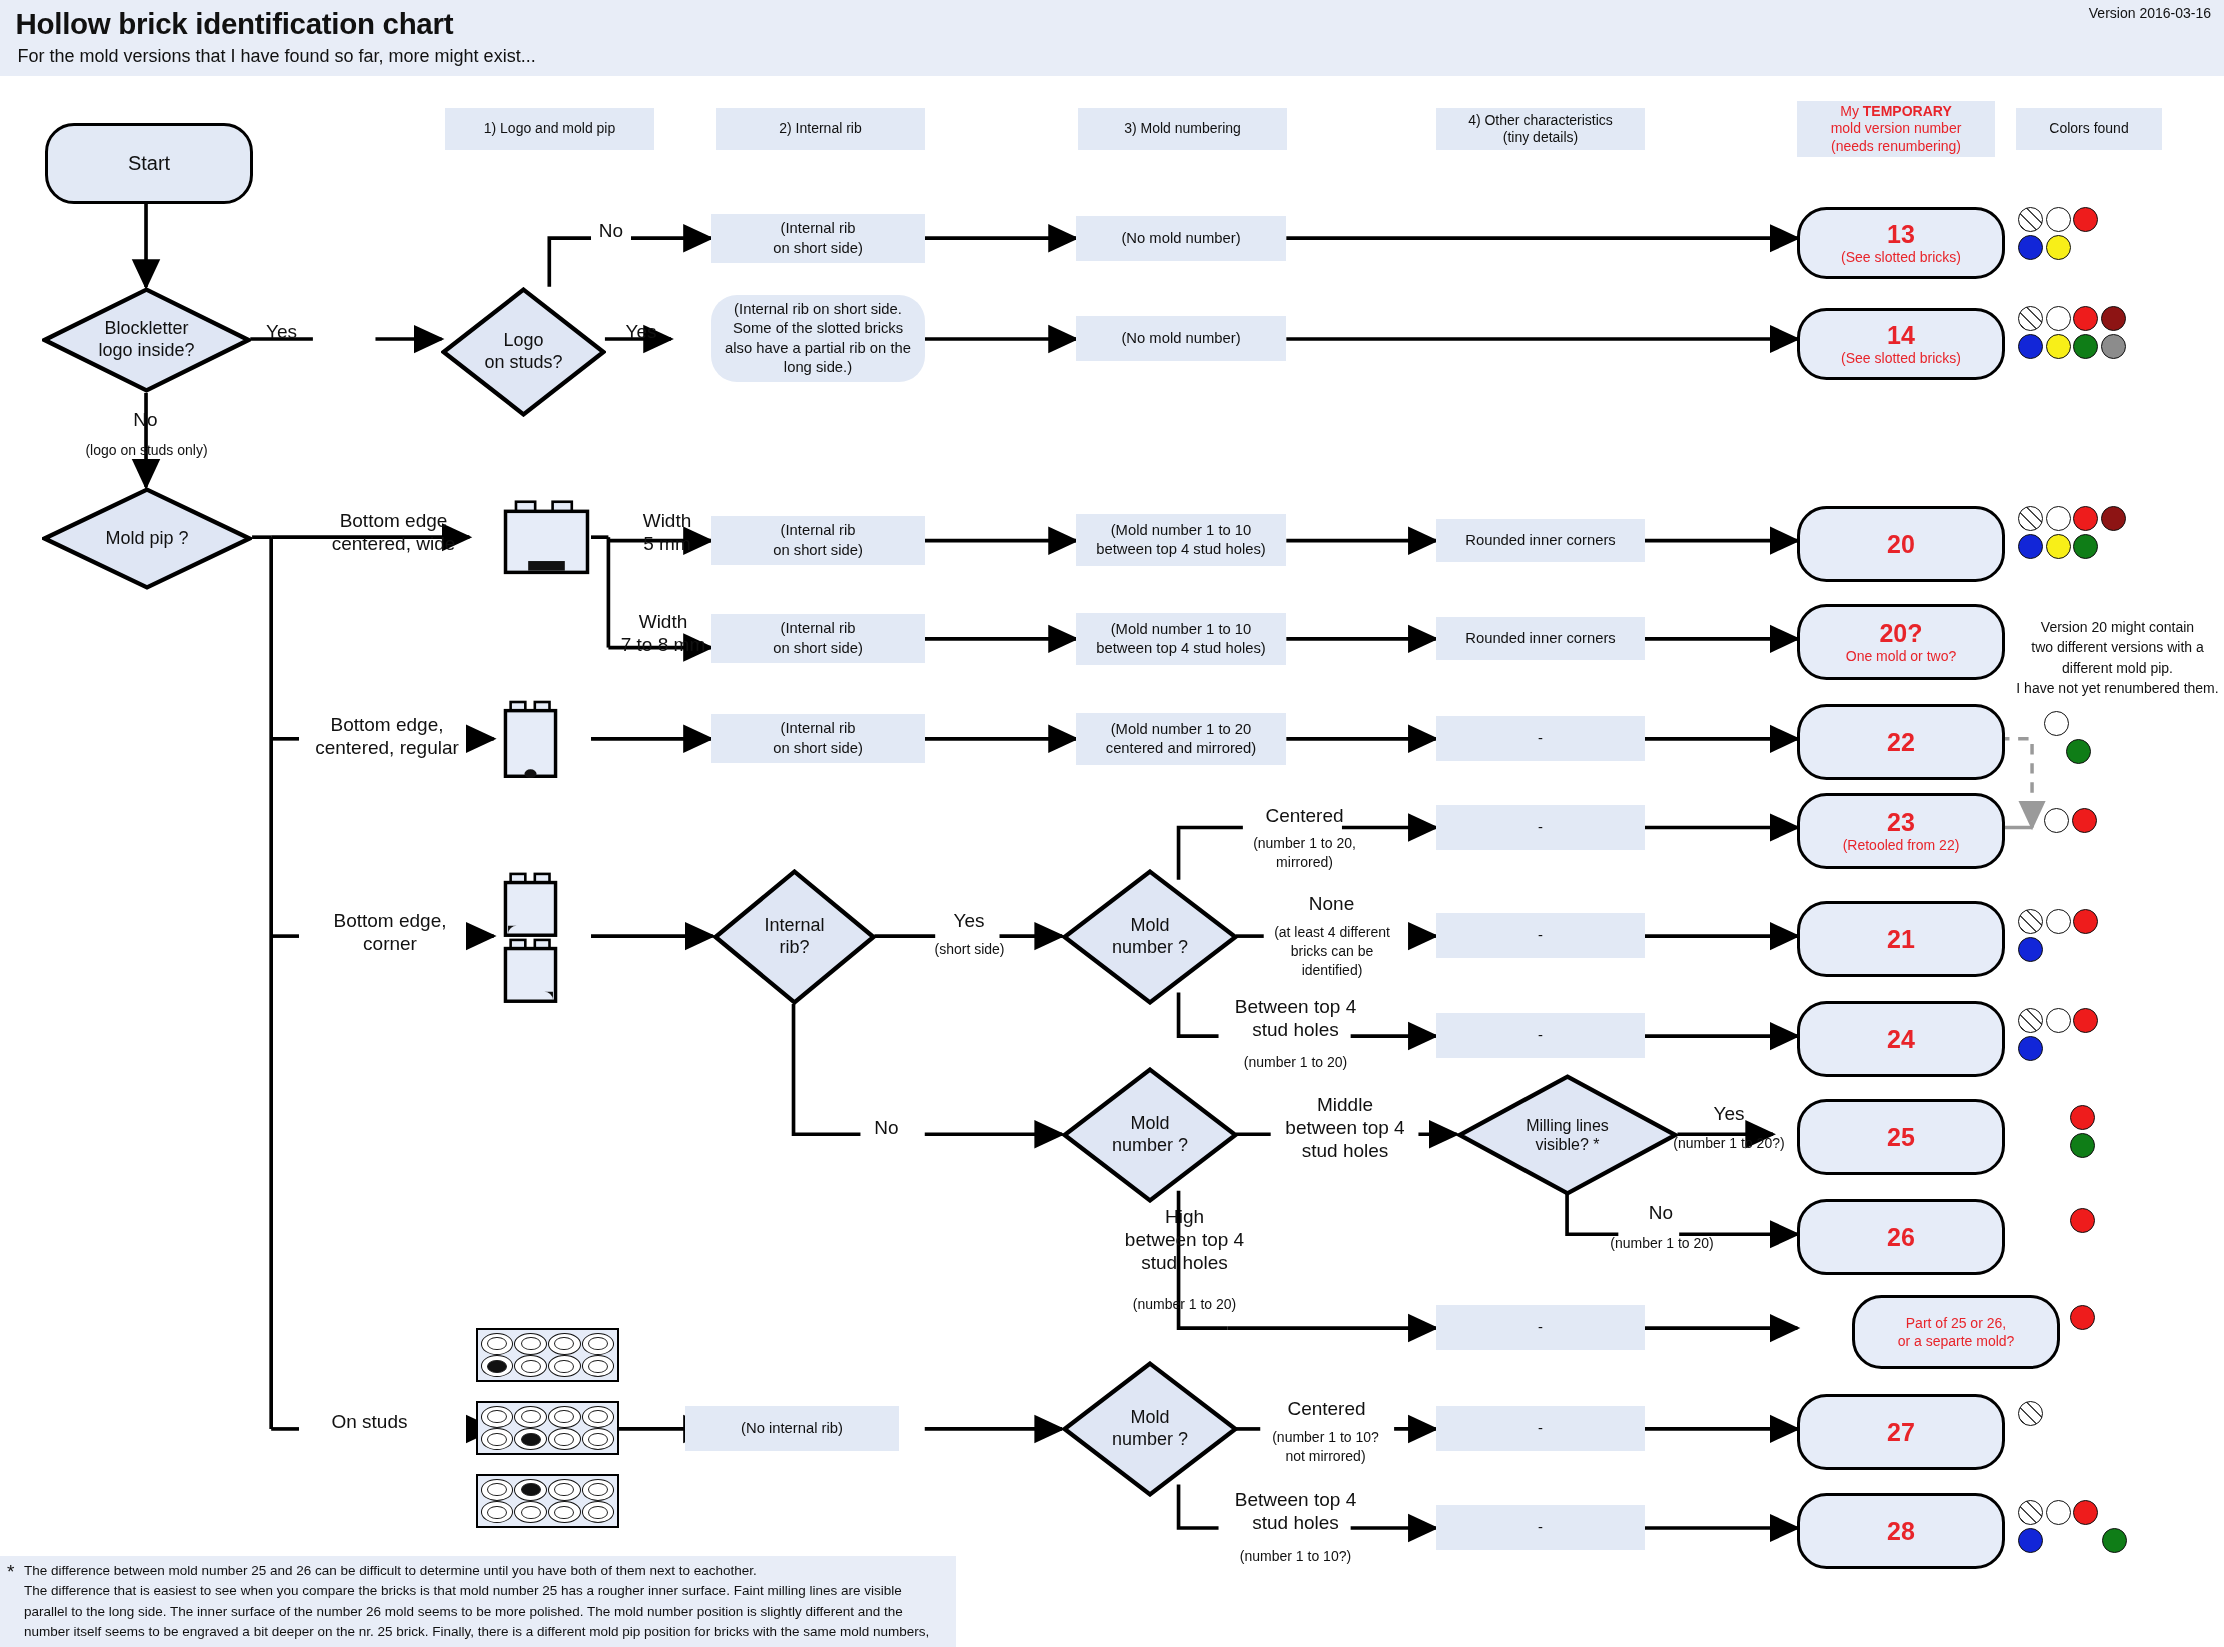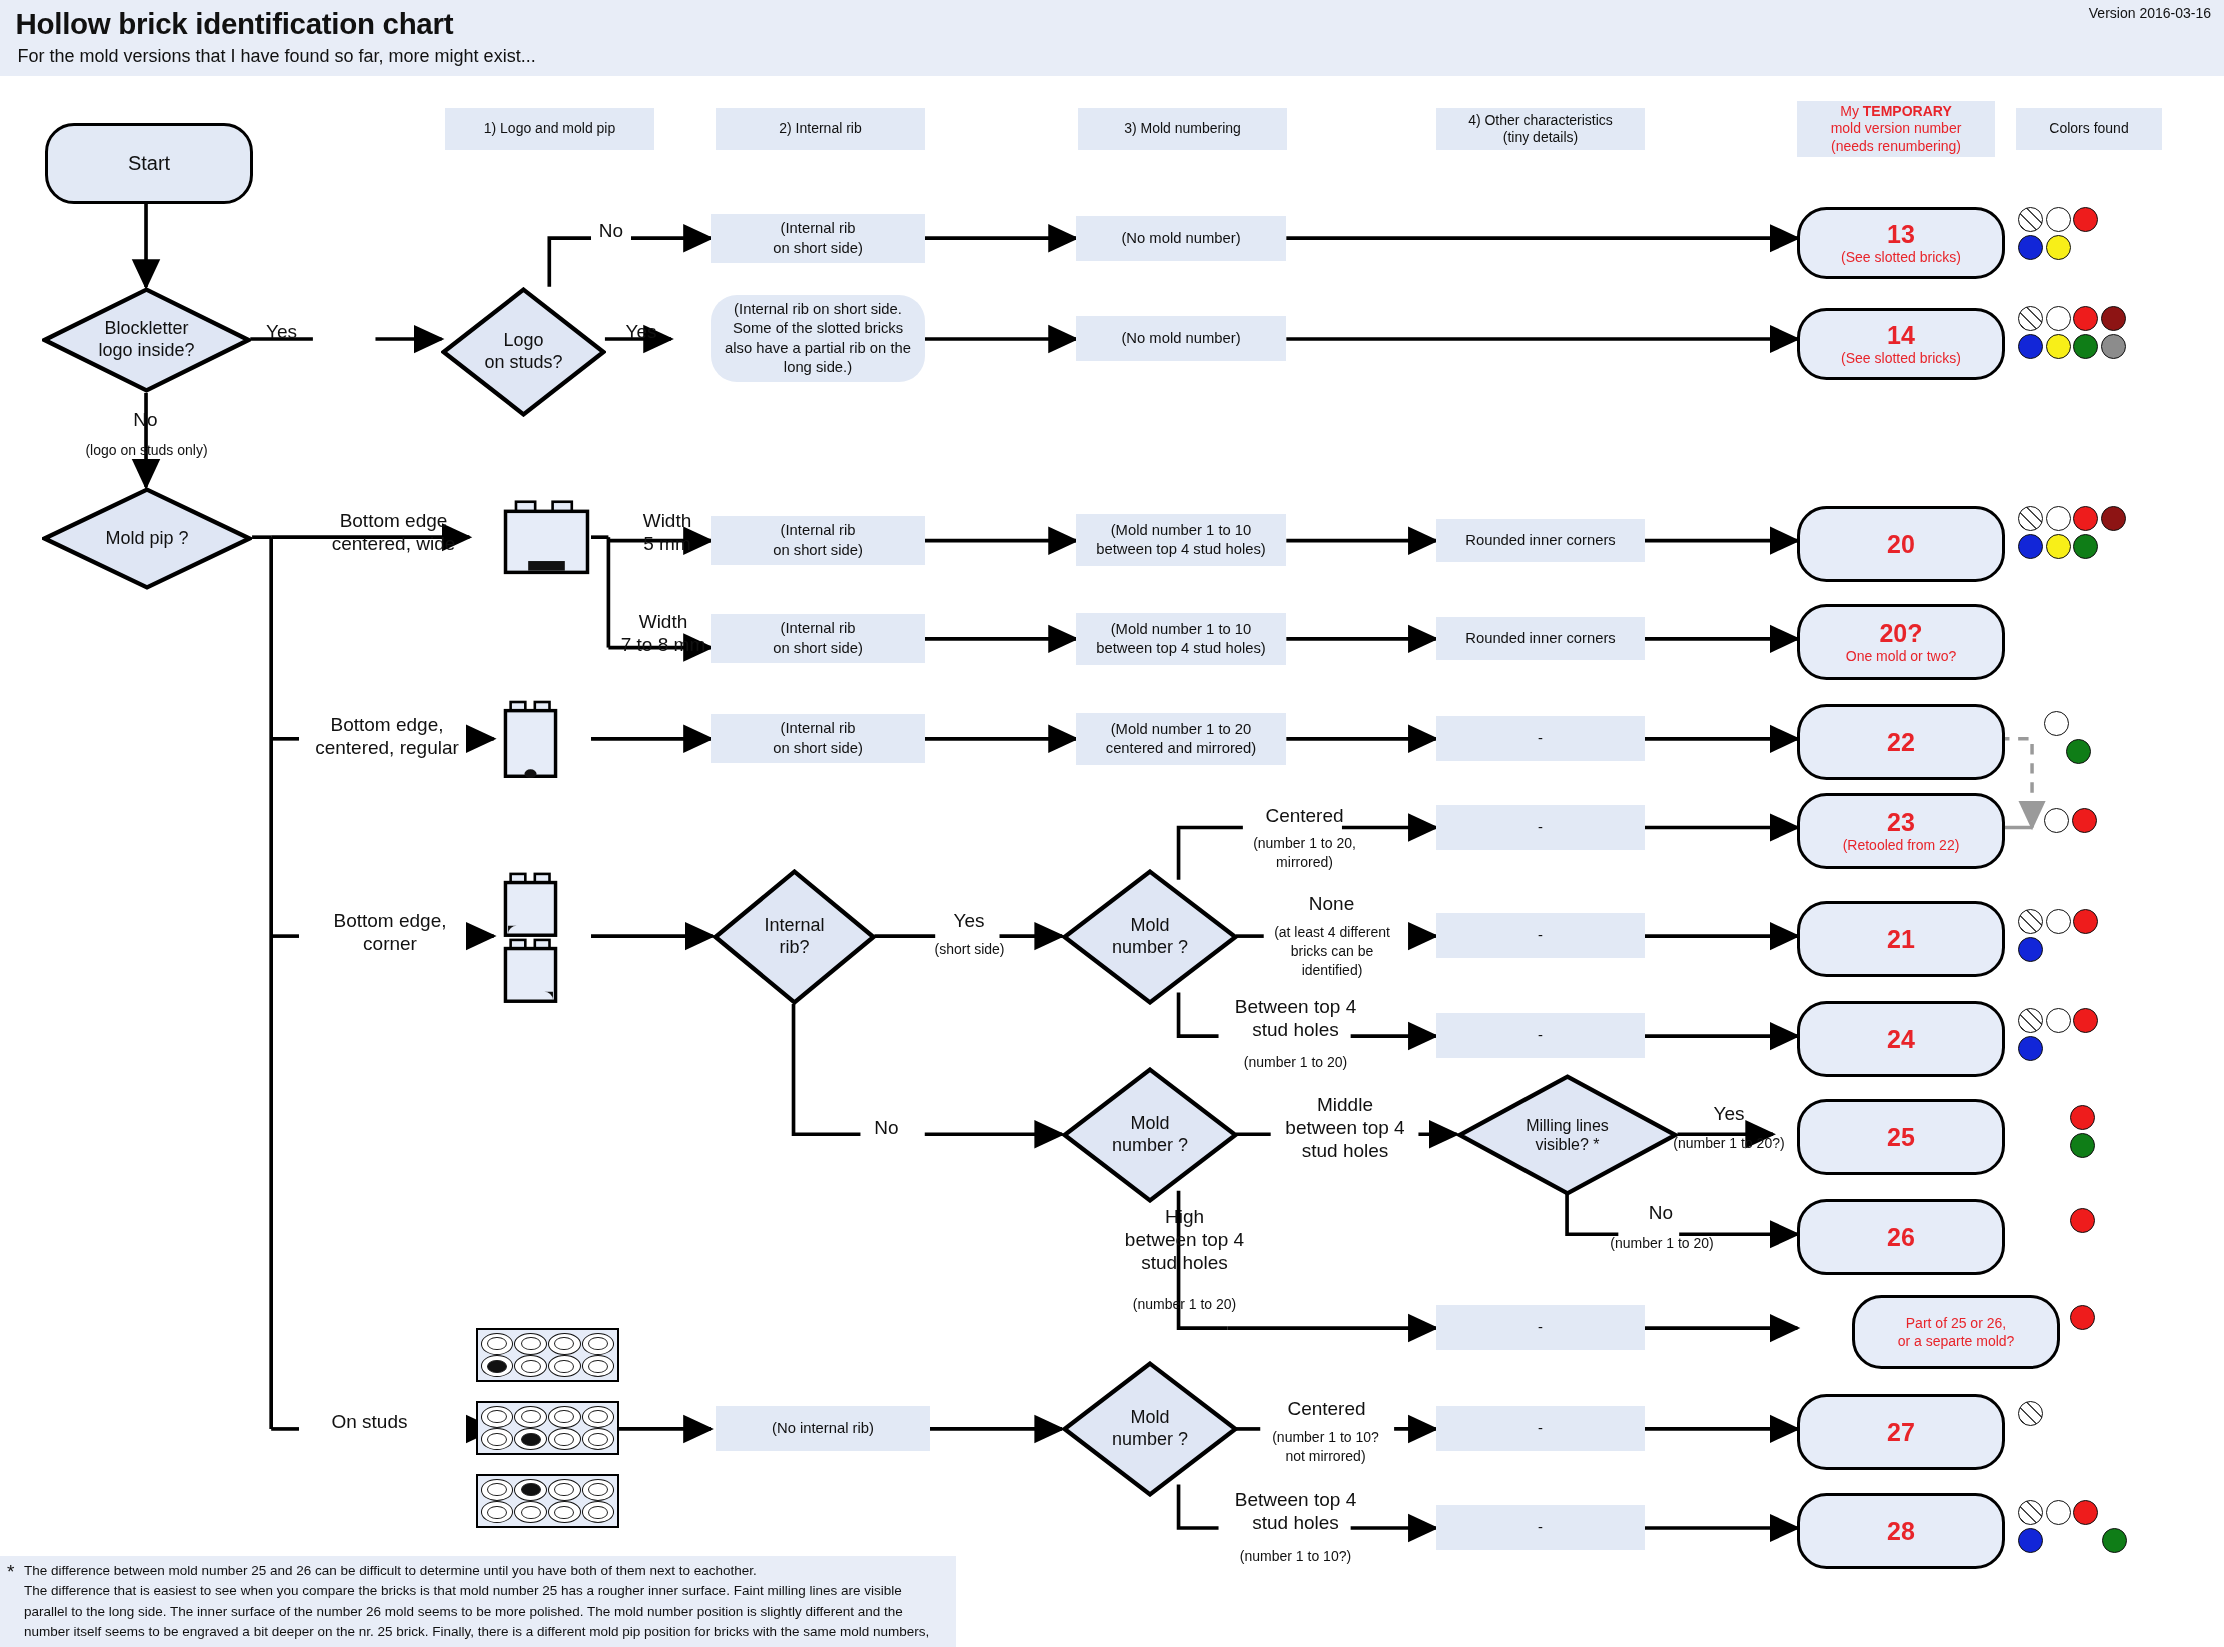--- a/index.html
+++ b/index.html
@@ -296,21 +296,21 @@
 on short side)</div>
   <div class="pbox" style="left:1076px;top:713px;width:210px;height:52px;white-space:pre-line;">(Mold number 1 to 20
 centered and mirrored)</div>
   <div class="pbox" style="left:1436px;top:716px;width:209px;height:45px;">-</div>
 
   <div class="pbox" style="left:1436px;top:805px;width:209px;height:45px;">-</div>
   <div class="pbox" style="left:1436px;top:913px;width:209px;height:45px;">-</div>
   <div class="pbox" style="left:1436px;top:1013px;width:209px;height:45px;">-</div>
   <div class="pbox" style="left:1436px;top:1305px;width:209px;height:45px;">-</div>
 
-  <div class="pbox" style="left:716px;top:1406px;width:214px;height:45px;">(No internal rib)</div>
+  <div class="pbox" style="left:685px;top:1406px;width:214px;height:45px;">(No internal rib)</div>
   <div class="pbox" style="left:1436px;top:1406px;width:209px;height:45px;">-</div>
   <div class="pbox" style="left:1436px;top:1505px;width:209px;height:45px;">-</div>
 
   <div class="term" style="left:1797px;top:207px;width:202px;height:66px;">
     <div class="num">13</div>
     <div class="sub">(See slotted bricks)</div>
   </div>
   <div class="term" style="left:1797px;top:308px;width:202px;height:66px;">
     <div class="num">14</div>
     <div class="sub">(See slotted bricks)</div>
@@ -475,20 +475,24 @@
   <div class="lab" style="left:1613px;top:1201px;width:96px;">No</div>
   <div class="note" style="left:1601px;top:1234px;width:122px;">(number 1 to 20)</div>
 
   <div class="lab" style="left:1255px;top:1397px;width:143px;">Centered</div>
   <div class="note" style="left:1244px;top:1428px;width:163px;white-space:pre-line;">(number 1 to 10?
 not mirrored)</div>
   <div class="lab" style="left:1213px;top:1488px;width:165px;white-space:pre-line;">Between top 4
 stud holes</div>
   <div class="note" style="left:1213px;top:1547px;width:165px;">(number 1 to 10?)</div>
 
+  <div class="note" style="left:2013px;top:617px;width:209px;white-space:pre-line;line-height:1.45;">Version 20 might contain
+two different versions with a
+different mold pip.
+I have not yet renumbered them.</div>
 
   <div class="brick" style="left:502px;top:500px;width:89px;height:75px;">
     <svg viewBox="0 0 102 86" width="89" height="75">
       <rect x="16" y="2" width="22" height="12" fill="#e6ecf8" stroke="#000" stroke-width="3"></rect>
       <rect x="58" y="2" width="22" height="12" fill="#e6ecf8" stroke="#000" stroke-width="3"></rect>
       <rect x="4" y="13" width="94" height="70" fill="#e6ecf8" stroke="#000" stroke-width="4"></rect>
       <rect x="30" y="70" width="42" height="11" fill="#111"></rect>
     </svg>
   </div>
 

